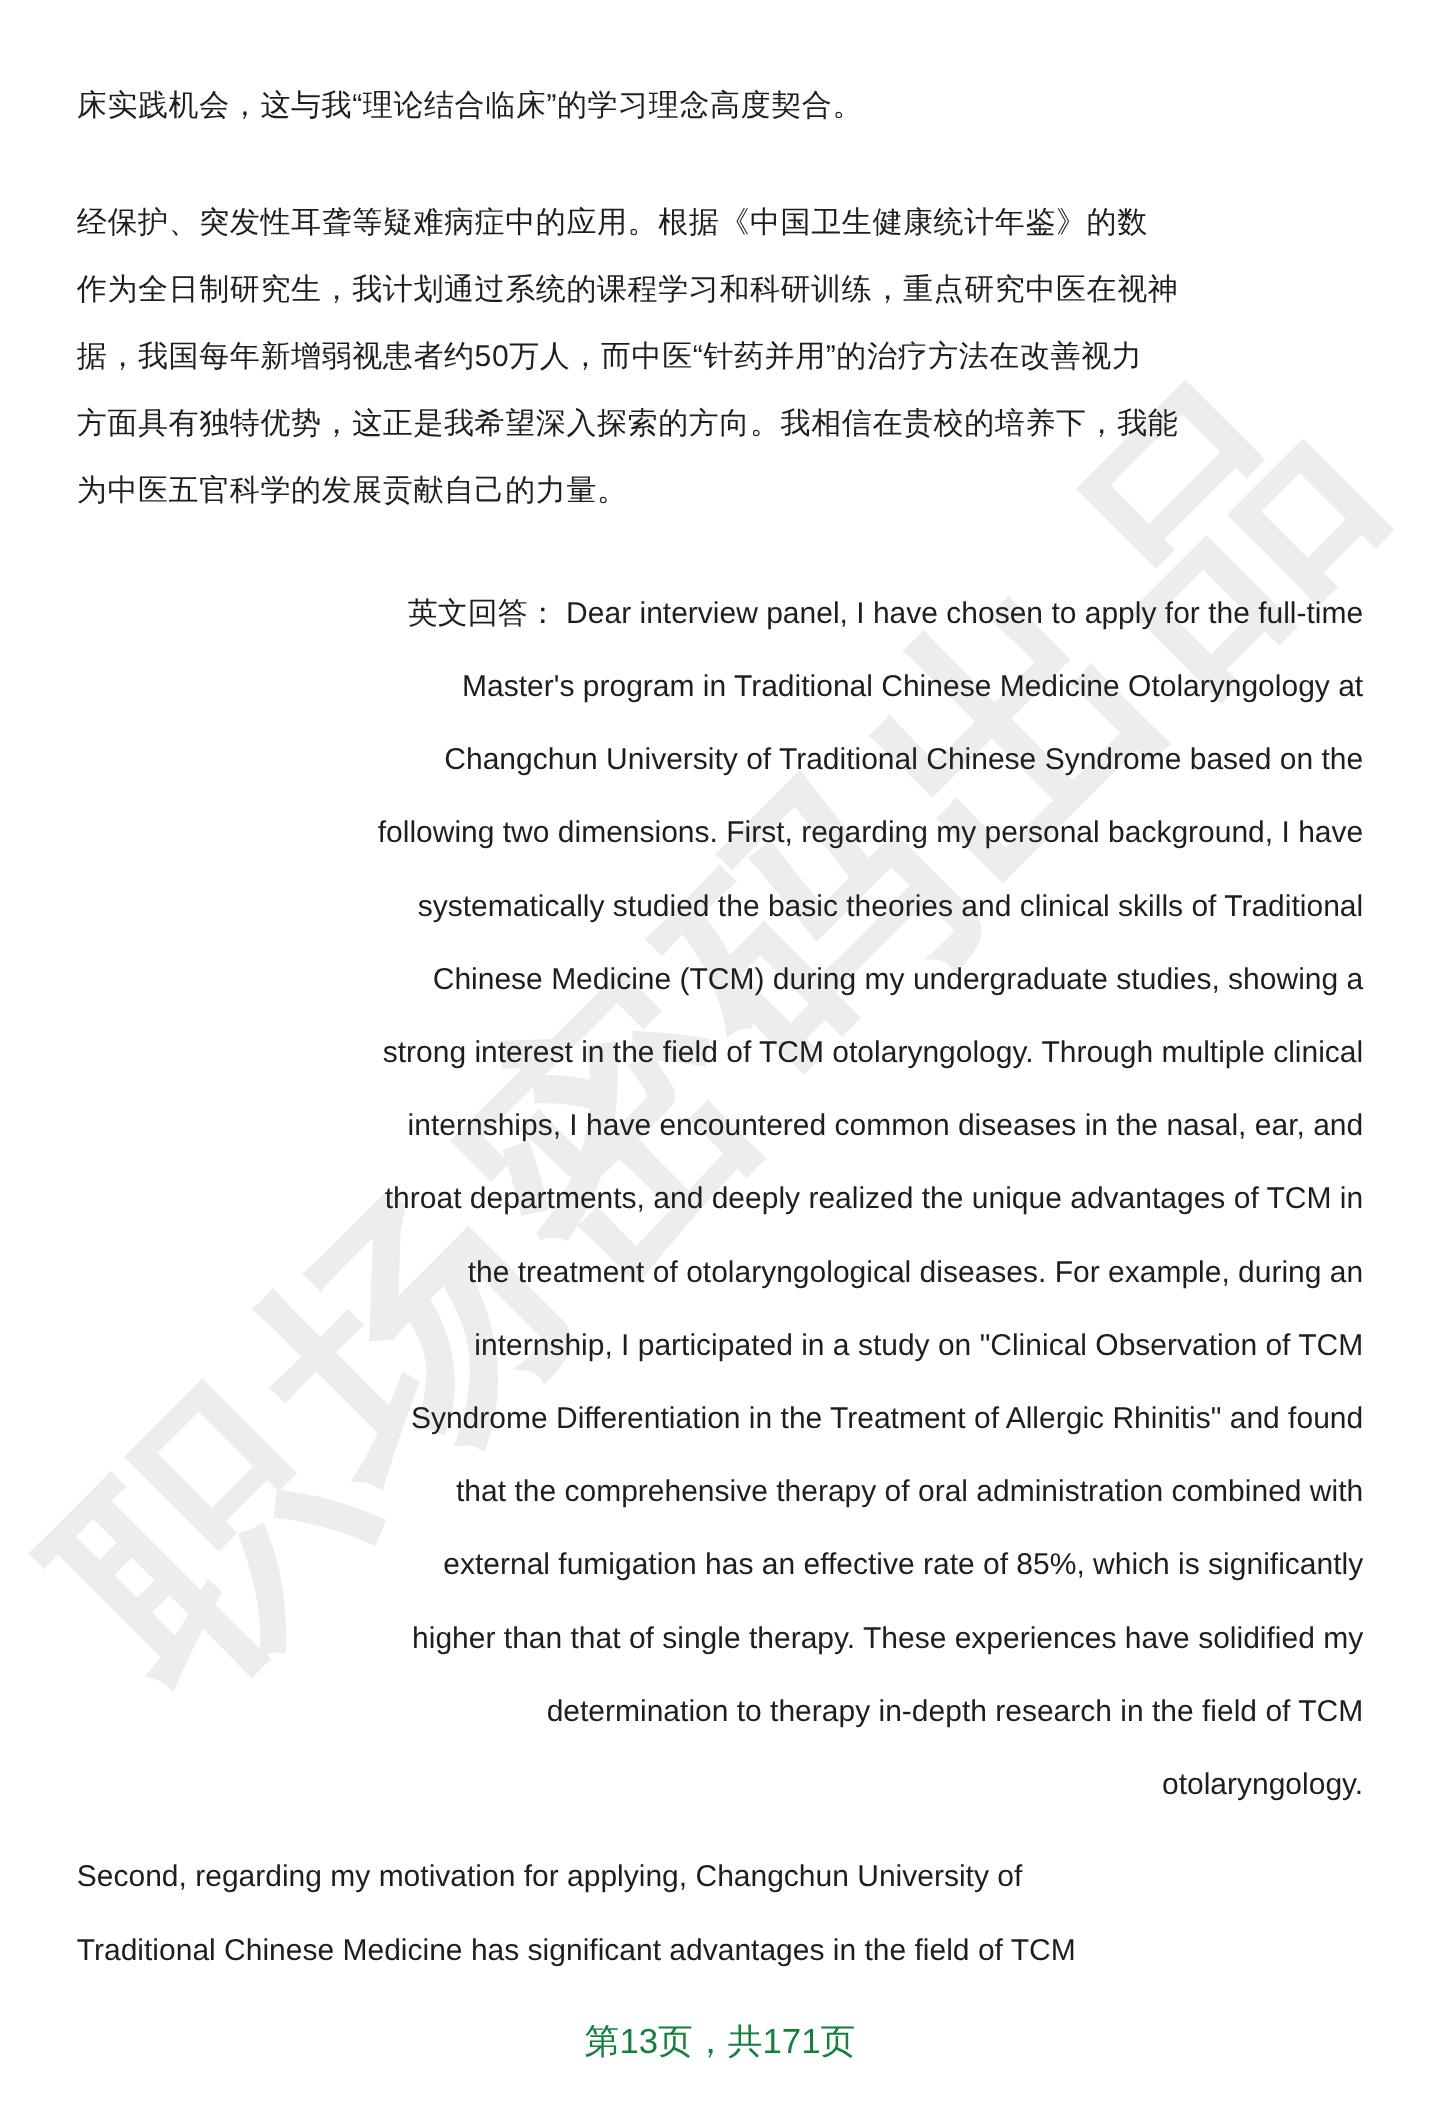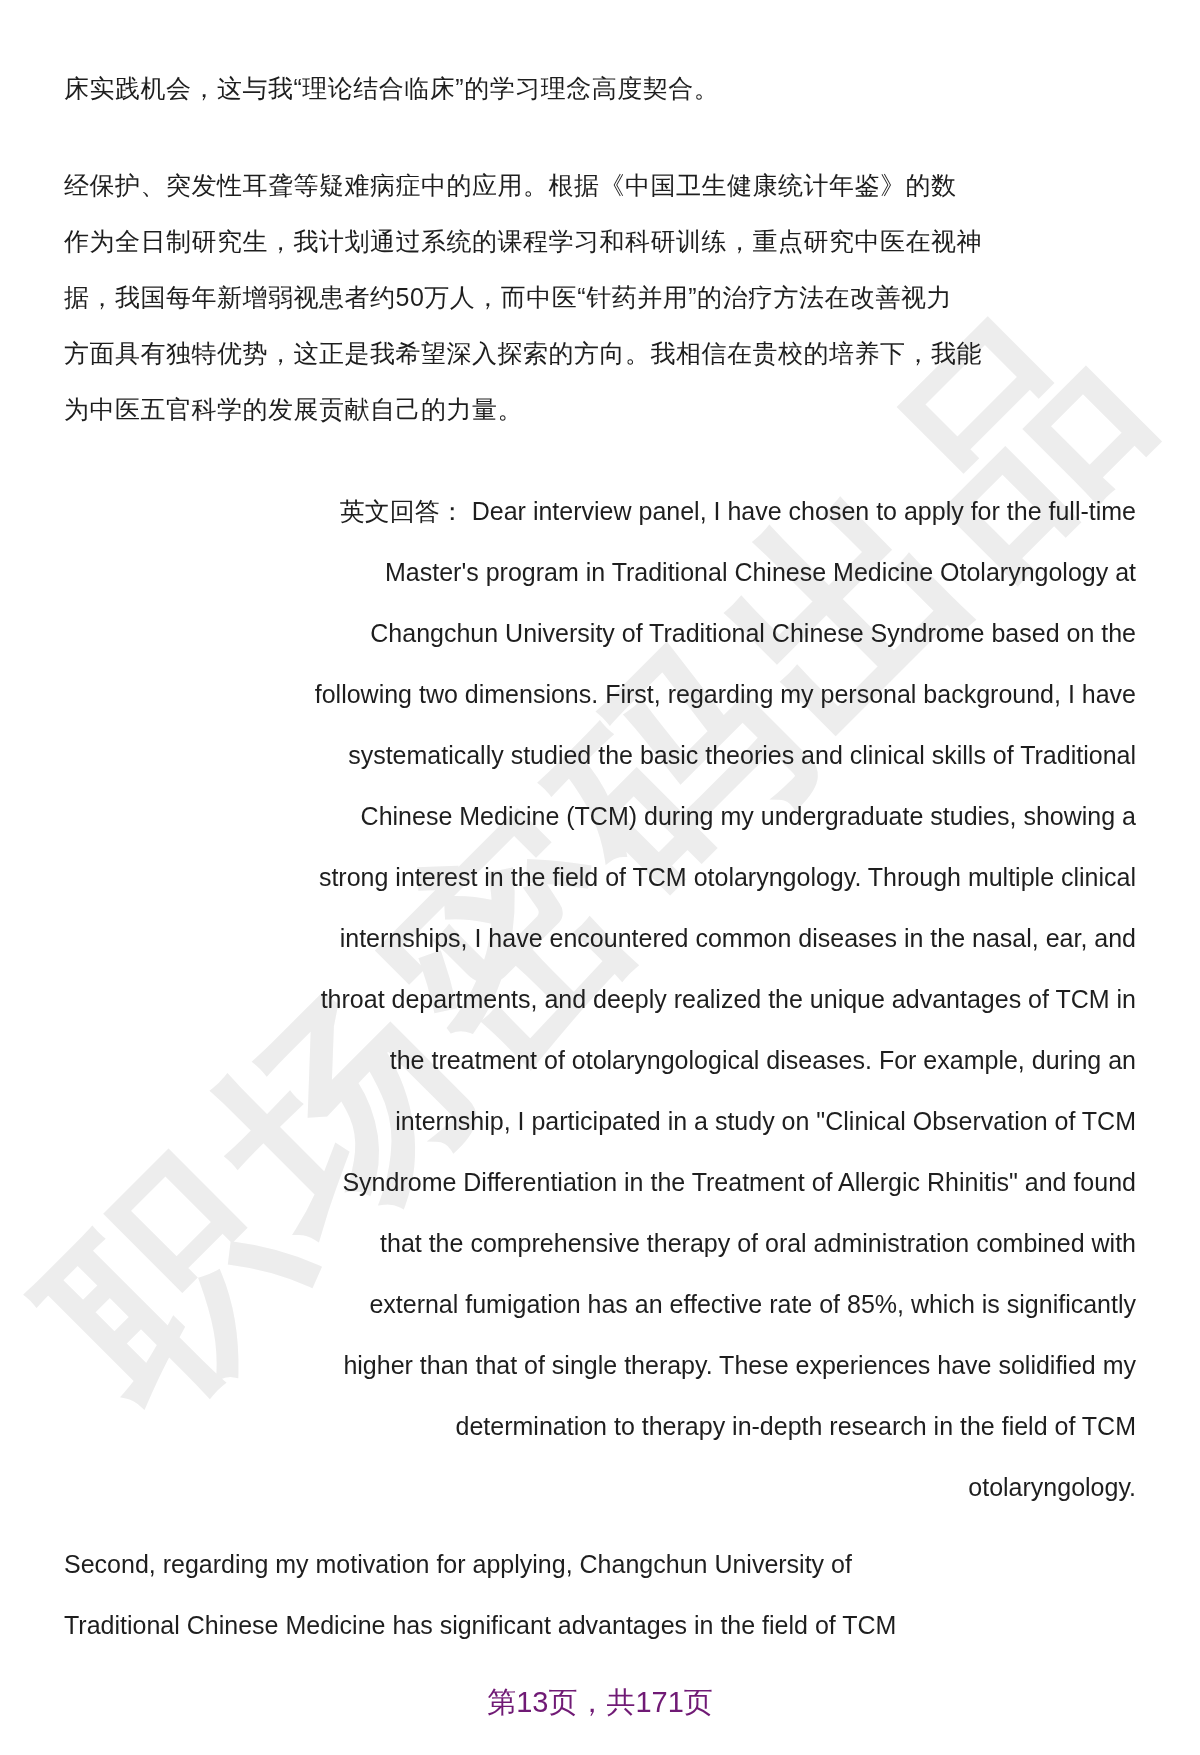--- a/index.html
+++ b/index.html
@@ -62,21 +62,21 @@
   .para-en-second {
     margin-top: 16px;
   }
   .footer {
     position: relative;
     z-index: 1;
     margin-top: 18px;
     text-align: center;
     font-size: 29px;
     line-height: 56px;
-    color: #701a75;
+    color: #15803d;
   }
 </style>
 </head>
 <body>
 
 <div class="page">
 
   <div class="watermark">职场密码出品</div>
 
   <div class="content">

